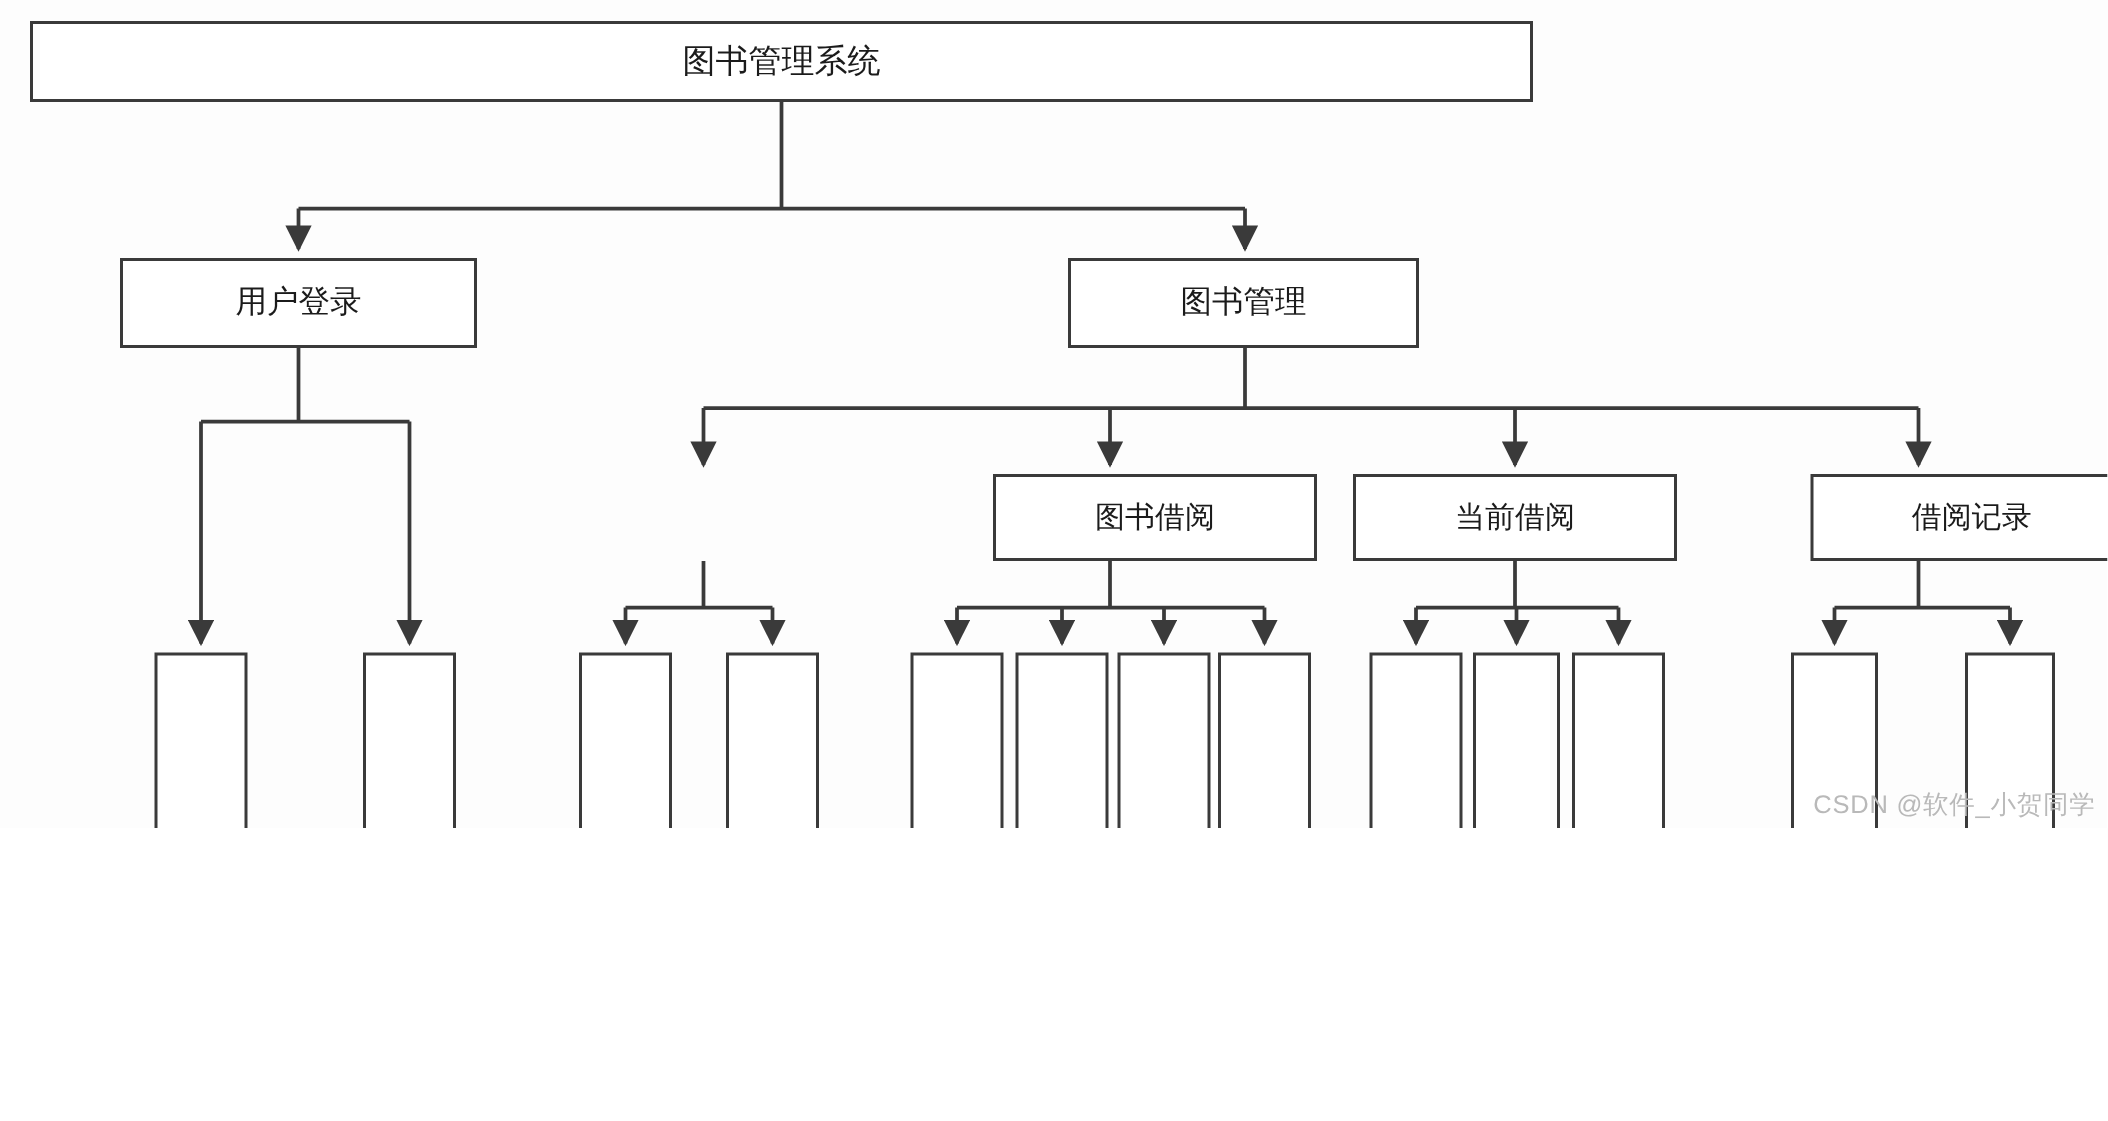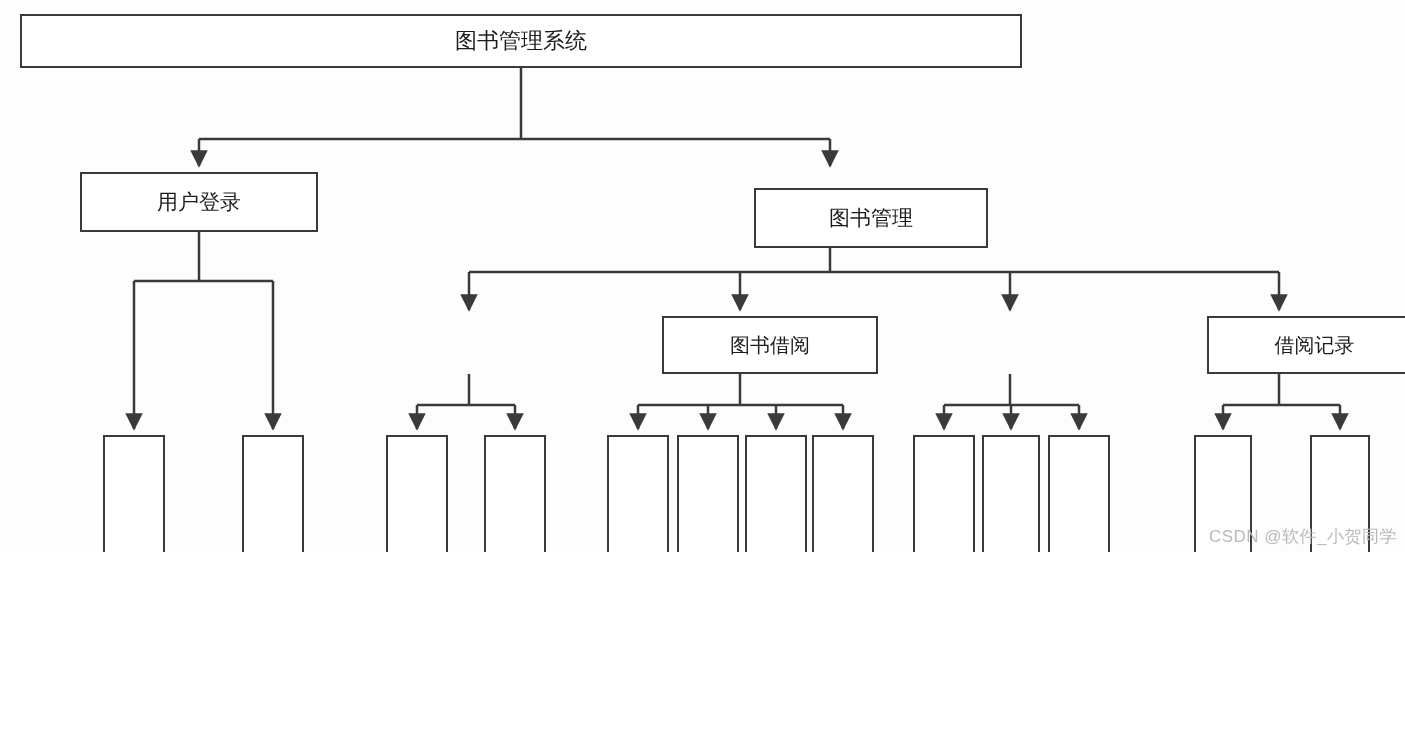--- a/index.html
+++ b/index.html
@@ -122,26 +122,29 @@
     </g>
   </svg>
 
   <div class="node root" style="left:20px; top:14px; width:1002px; height:54px;">
     <span class="label">图书管理系统</span>
   </div>
 
   <div class="node level1" style="left:80px; top:172px; width:238px; height:60px;">
     <span class="label">用户登录</span>
   </div>
-  <div class="node level1" style="left:712px; top:188px; width:234px; height:60px;margin-left:42px;">
+  <div class="node level1" style="left:712px; top:172px; width:234px; height:60px;">
     <span class="label">图书管理</span>
   </div>
 
   <div class="node level2" style="left:632px; top:316px; width:216px; height:58px;margin-left:30px;">
     <span class="label">图书借阅</span>
+  </div>
+  <div class="node level2" style="left:902px; top:316px; width:216px; height:58px;">
+    <span class="label">当前借阅</span>
   </div>
   <div class="node level2" style="left:1207px; top:316px; width:215px; height:58px;">
     <span class="label">借阅记录</span>
   </div>
 
   <div class="node leaf" style="left:103px; top:435px; width:62px; height:300px;">
     <span class="label">用户登录</span>
   </div>
   <div class="node leaf" style="left:242px; top:435px; width:62px; height:300px;">
     <span class="label">注销登录</span>

